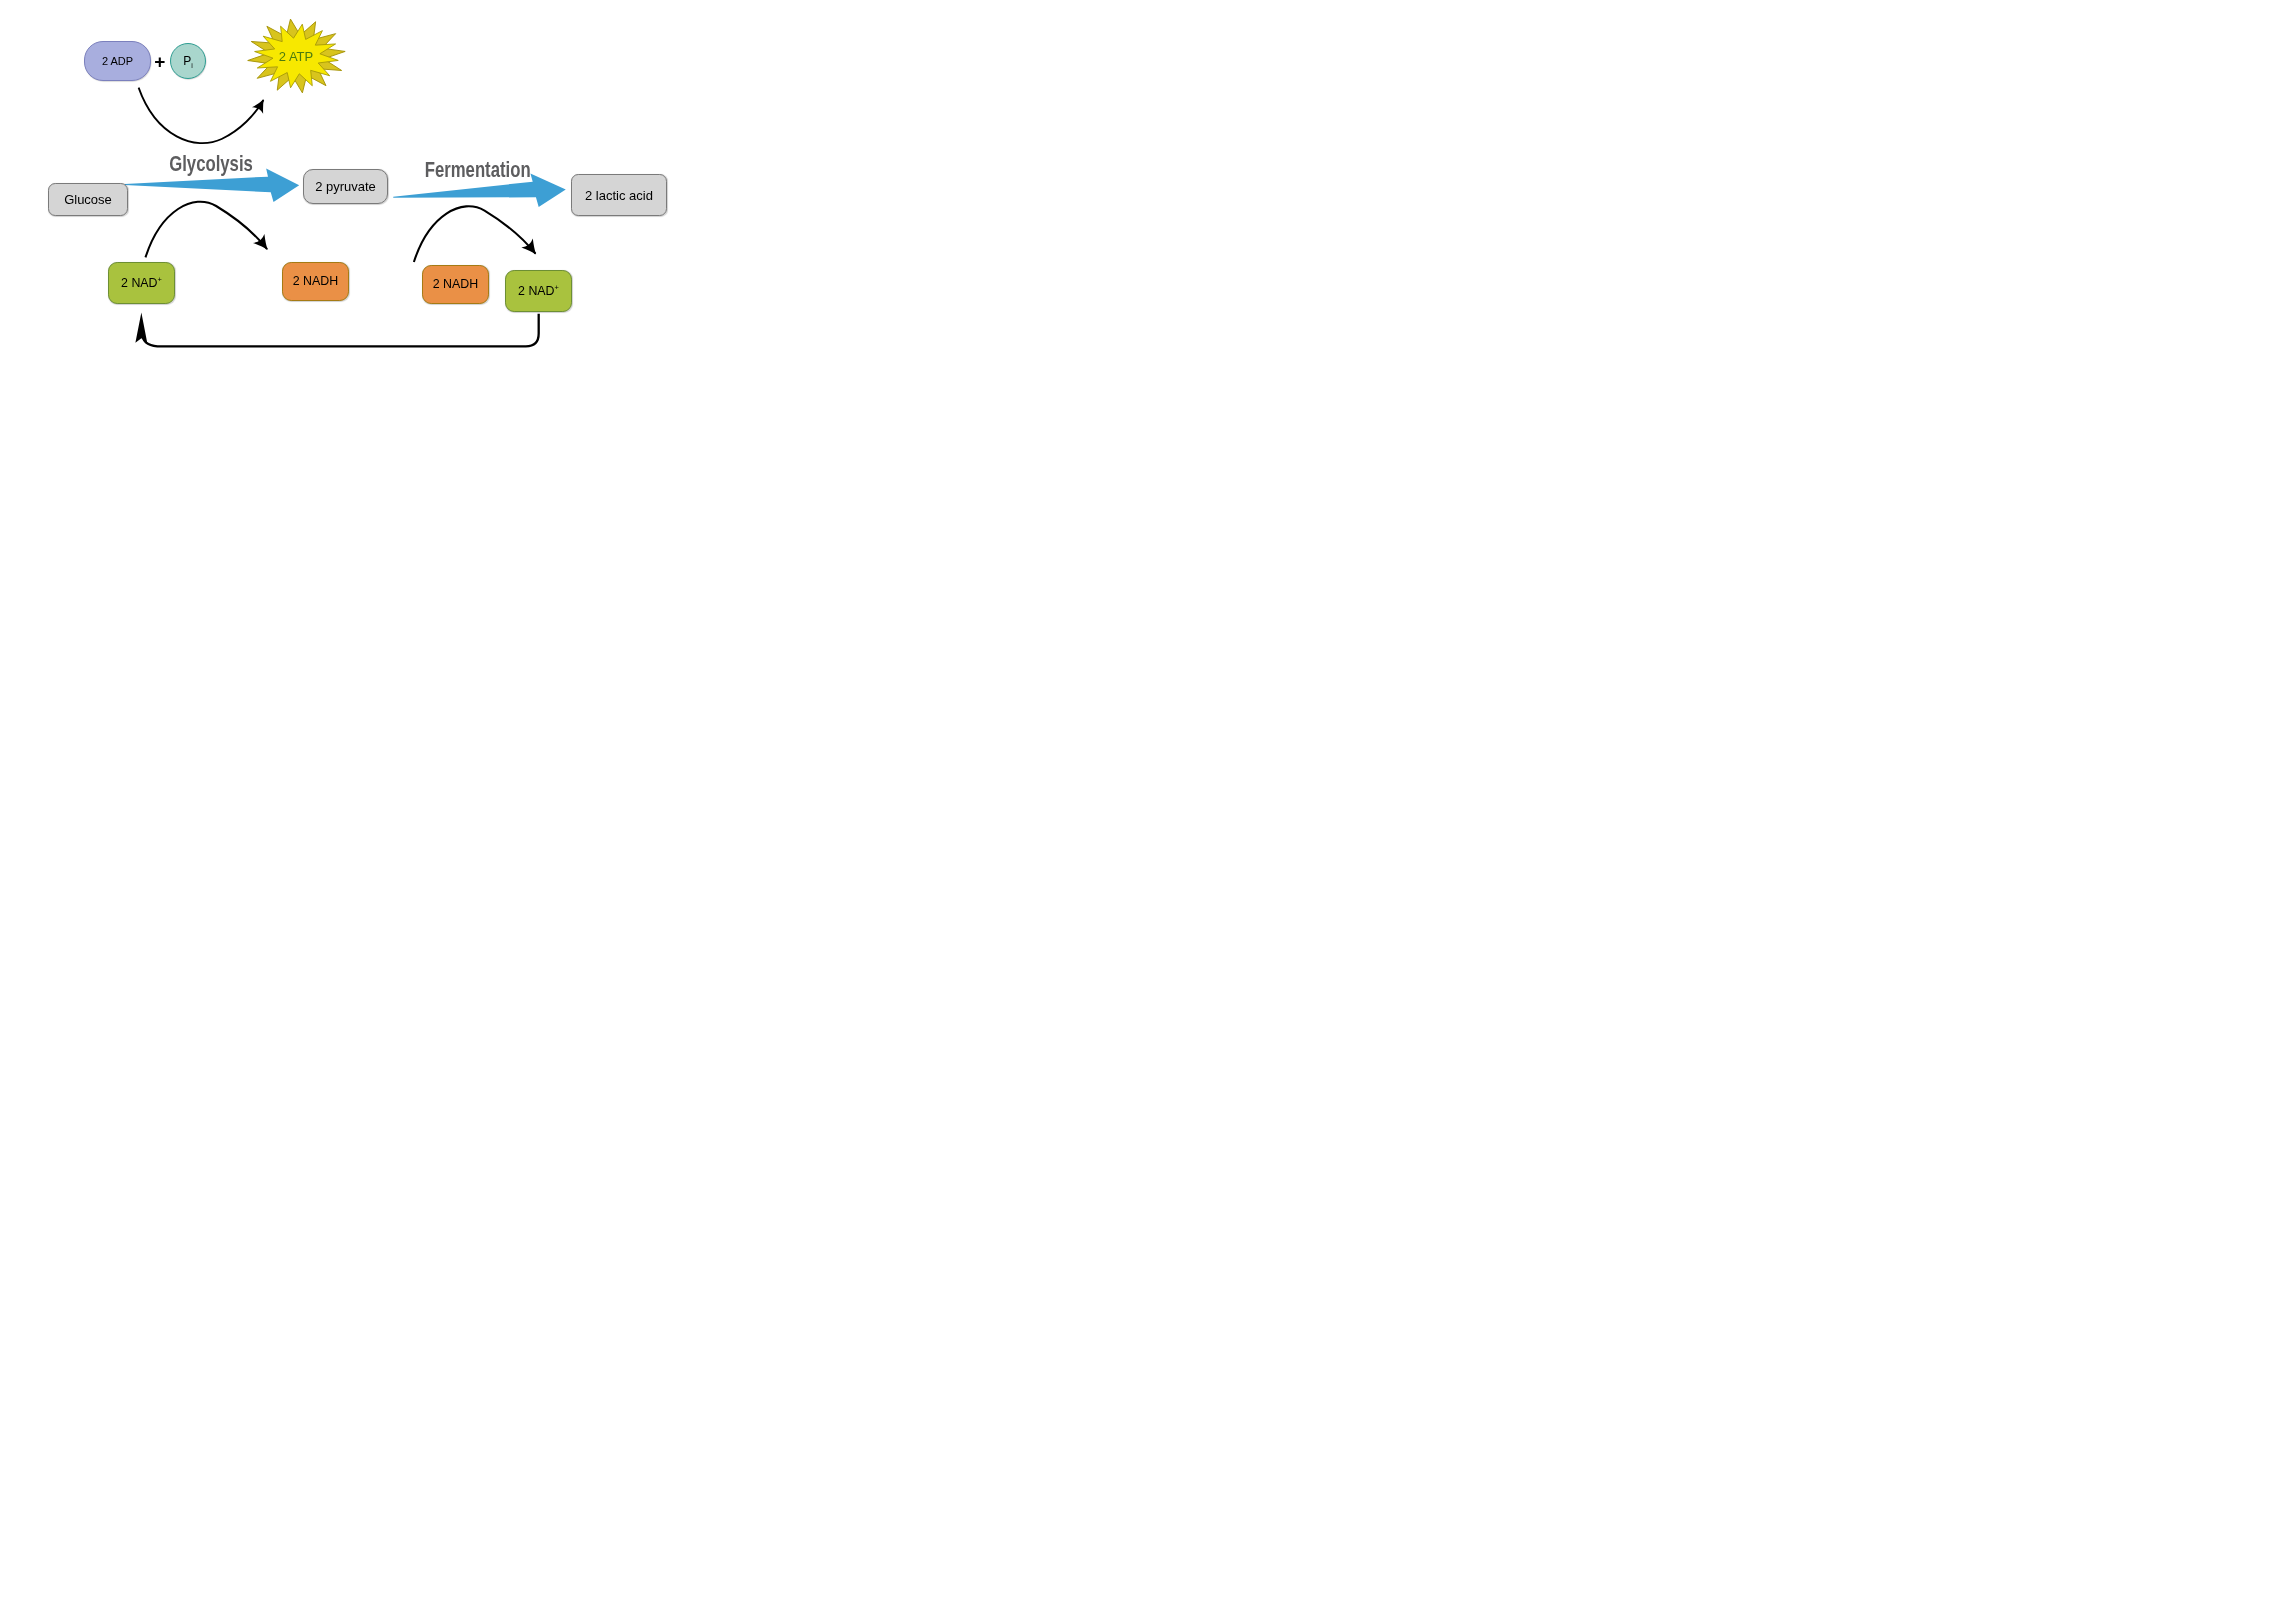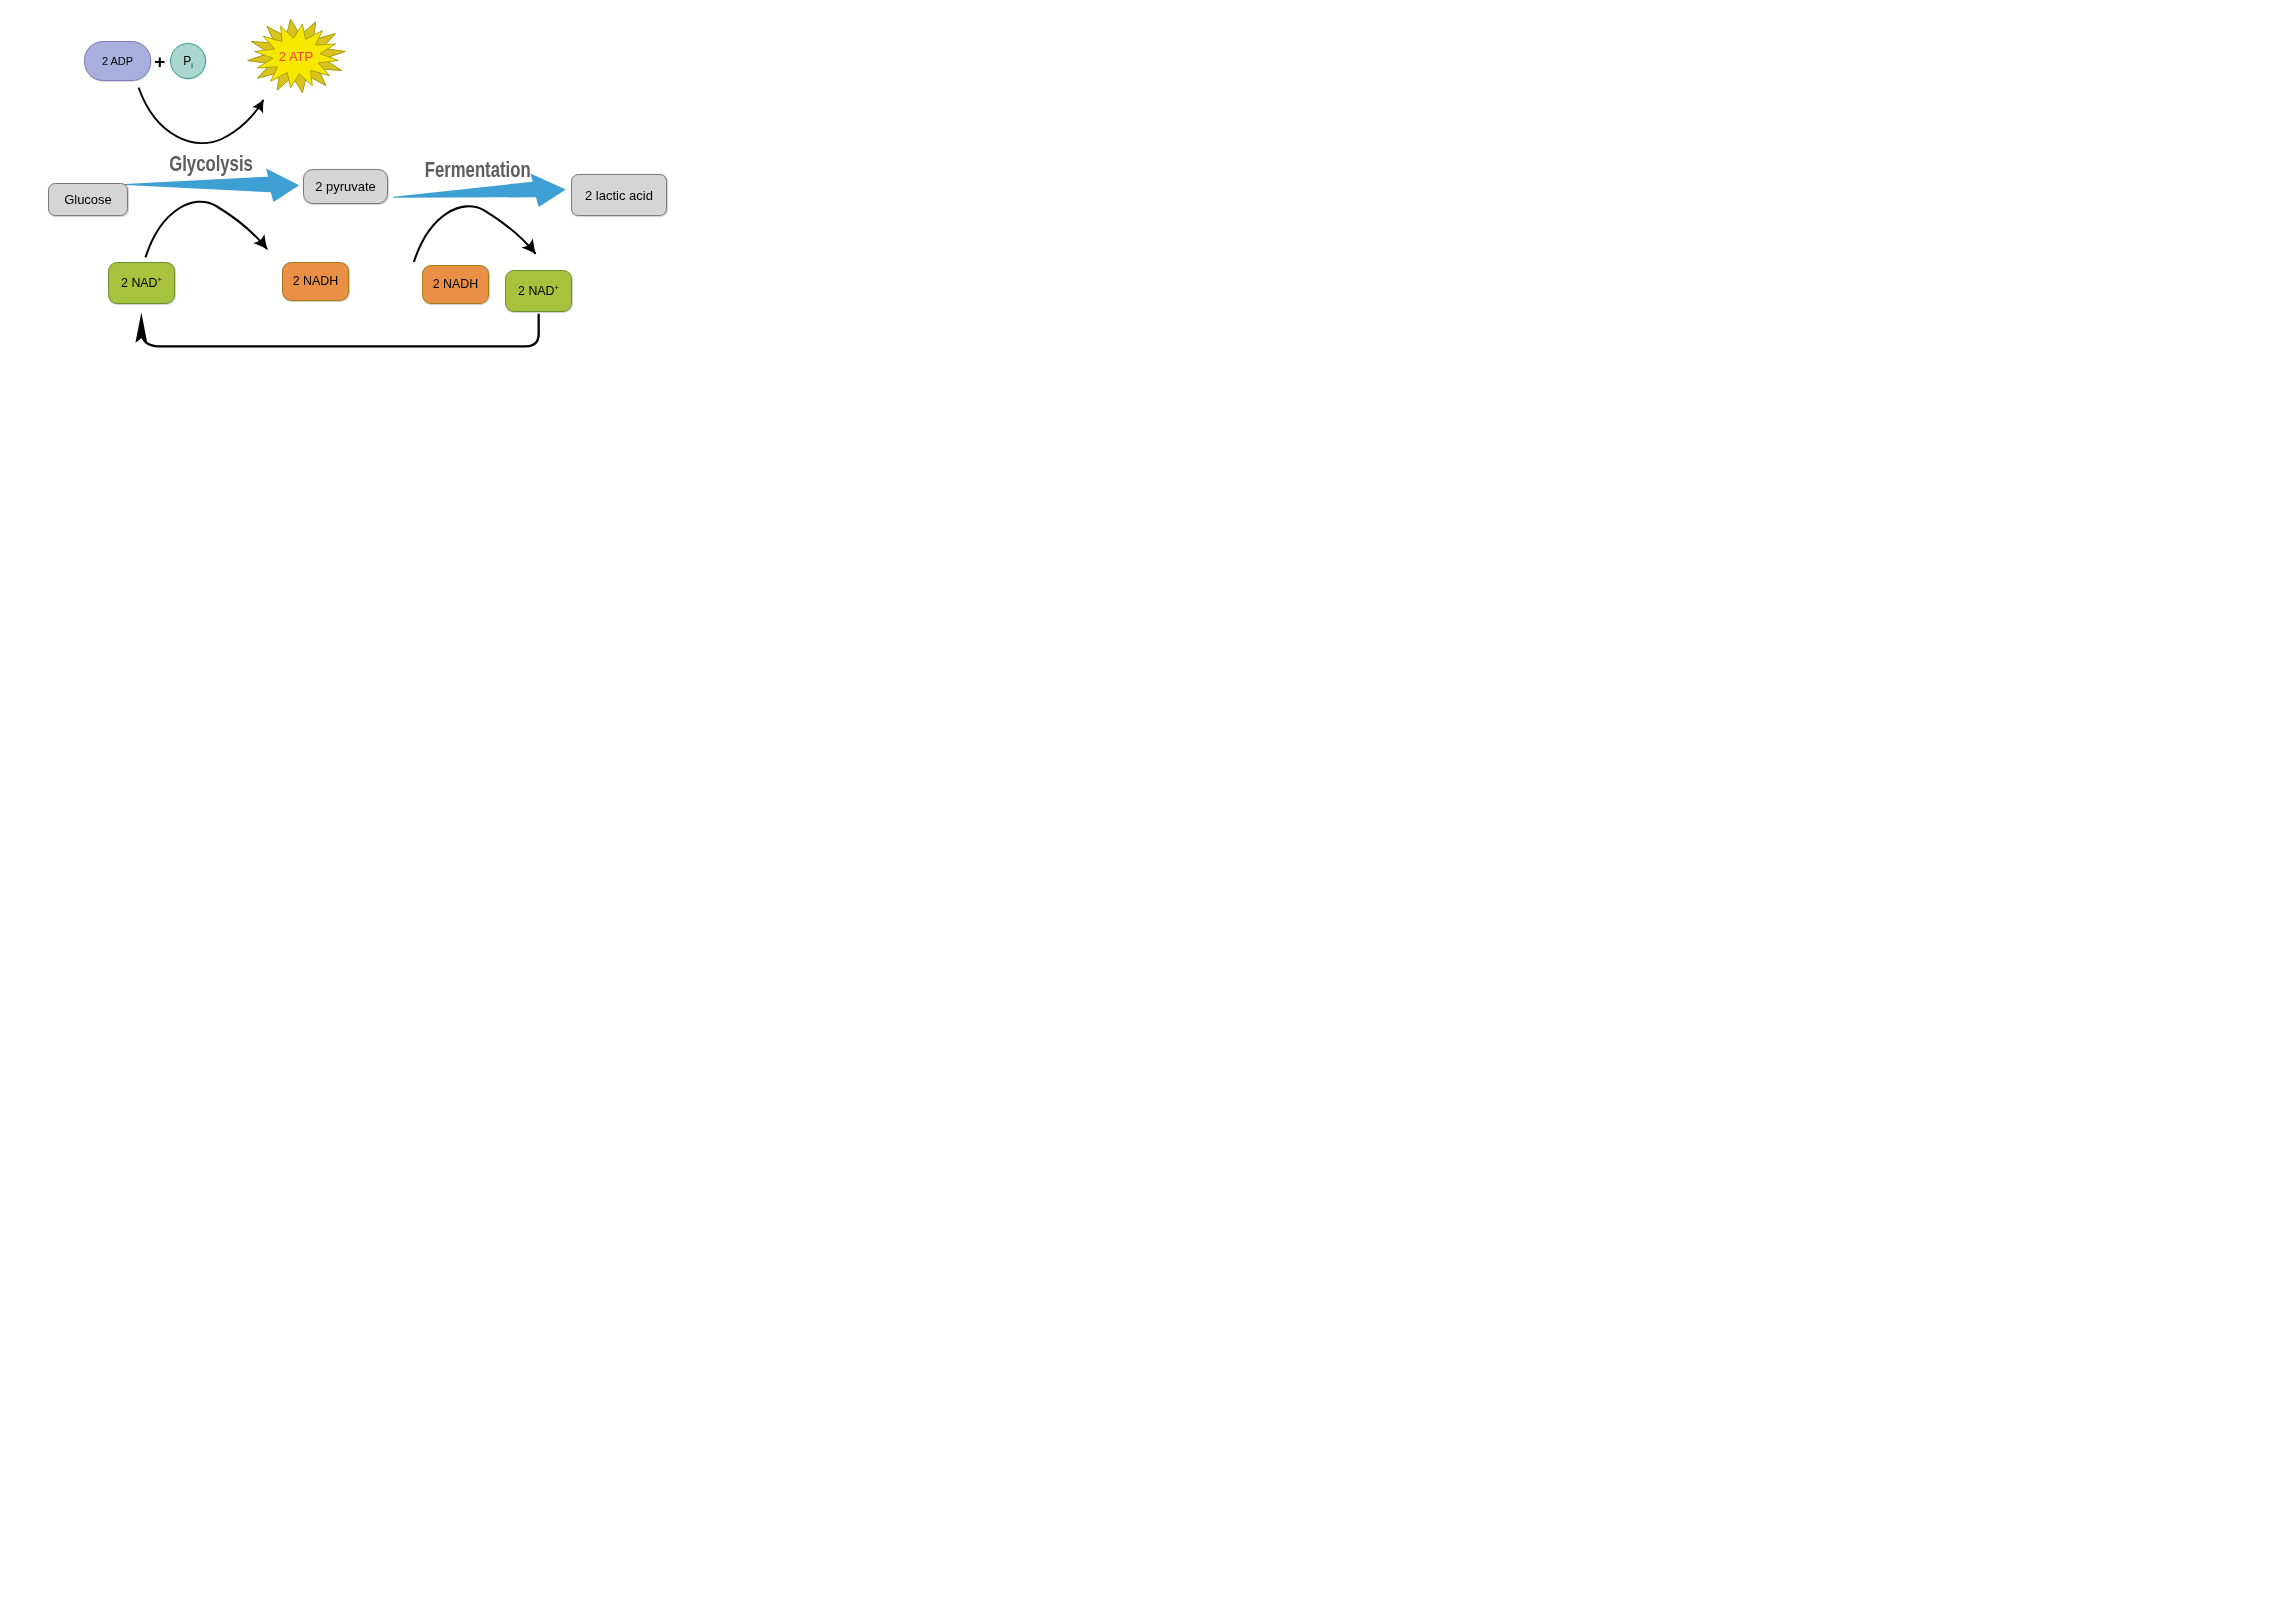--- a/index.html
+++ b/index.html
@@ -53,21 +53,21 @@
   .plus{
     position:absolute; display:flex; align-items:center; justify-content:center;
     font-size:19px; font-weight:bold; color:#000; box-shadow:none;
   }
   .stage-label{
     position:absolute; text-align:center; color:var(--heading-text);
     font-size:22px; font-weight:bold; white-space:nowrap;
   }
   .stage-label .condense{display:inline-block; transform:scaleX(0.76); transform-origin:50% 50%;}
   .atp-label{
-    position:absolute; font-size:13px; color:#ef4444; text-align:center;
+    position:absolute; font-size:13px; color:#4d7c0f; text-align:center;
   }
 </style>
 </head>
 <body>
 
 <div class="canvas">
 
   <svg class="layer" viewBox="0 0 1556 874">
     <defs>
       <marker id="barb" viewBox="0 0 10 10" refX="8.8" refY="5" markerWidth="8" markerHeight="8" orient="auto">

